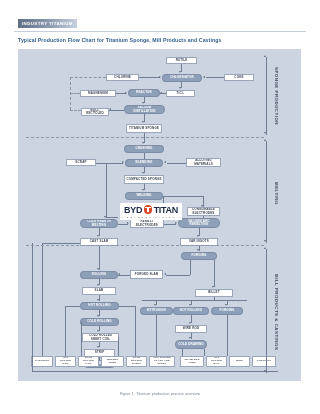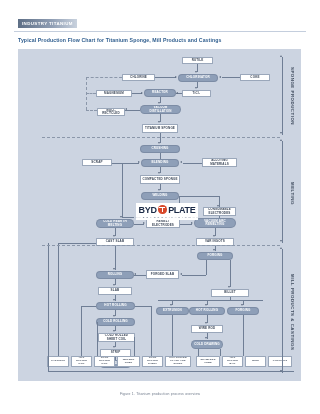--- a/index.html
+++ b/index.html
@@ -49,21 +49,21 @@
     letter-spacing: .1px; white-space: nowrap;
   }
 
   
   .panel {
     position: absolute; left: 18px; top: 49px;
     width: 283px; height: 332px;
     background: #ccd4e1;
   }
   .panel-inner {
-    position: absolute; left: 16px; top: 4px;
+    position: absolute; left: 0; top: 4px;
     width: 275px; height: 324px;
   }
 
   
   .node {
     position: absolute;
     display: flex; align-items: center; justify-content: center;
     text-align: center;
     font-size: 3.0px; line-height: 3.5px;
     letter-spacing: .15px;
@@ -369,21 +369,21 @@
       <div class="node prod" style="left:211px; top:303px; width:21px; height:11px;">WIRE</div>
       <div class="node prod" style="left:234px; top:303px; width:24px; height:11px;">FORGINGS</div>
 
       <div class="ln v" style="left:14px;  top:190px; height:128px;"></div>
       <div class="ln h" style="left:14px;  top:318px; width:246px;"></div>
 
       <div class="logo" style="left:102px; top:150px;">
         <div class="logo-row">
           <span class="logo-word">BYD</span>
           <span class="logo-mark"></span>
-          <span class="logo-word">PLATE</span>
+          <span class="logo-word">TITAN</span>
         </div>
         <div class="logo-sub">——  B E Y O N D   T I T A N I U M  ——</div>
       </div>
 
       <div class="rail" style="left:248px; top:4px;   height:78px;"></div>
       <div class="arw up" style="left:246.3px; top:2px;"></div>
       <div class="arw dn" style="left:246.3px; top:79px;"></div>
       <div class="stage-label" style="left:256px; top:8px; height:70px;">SPONGE PRODUCTION</div>
 
       <div class="rail" style="left:248px; top:88px; height:102px;"></div>

